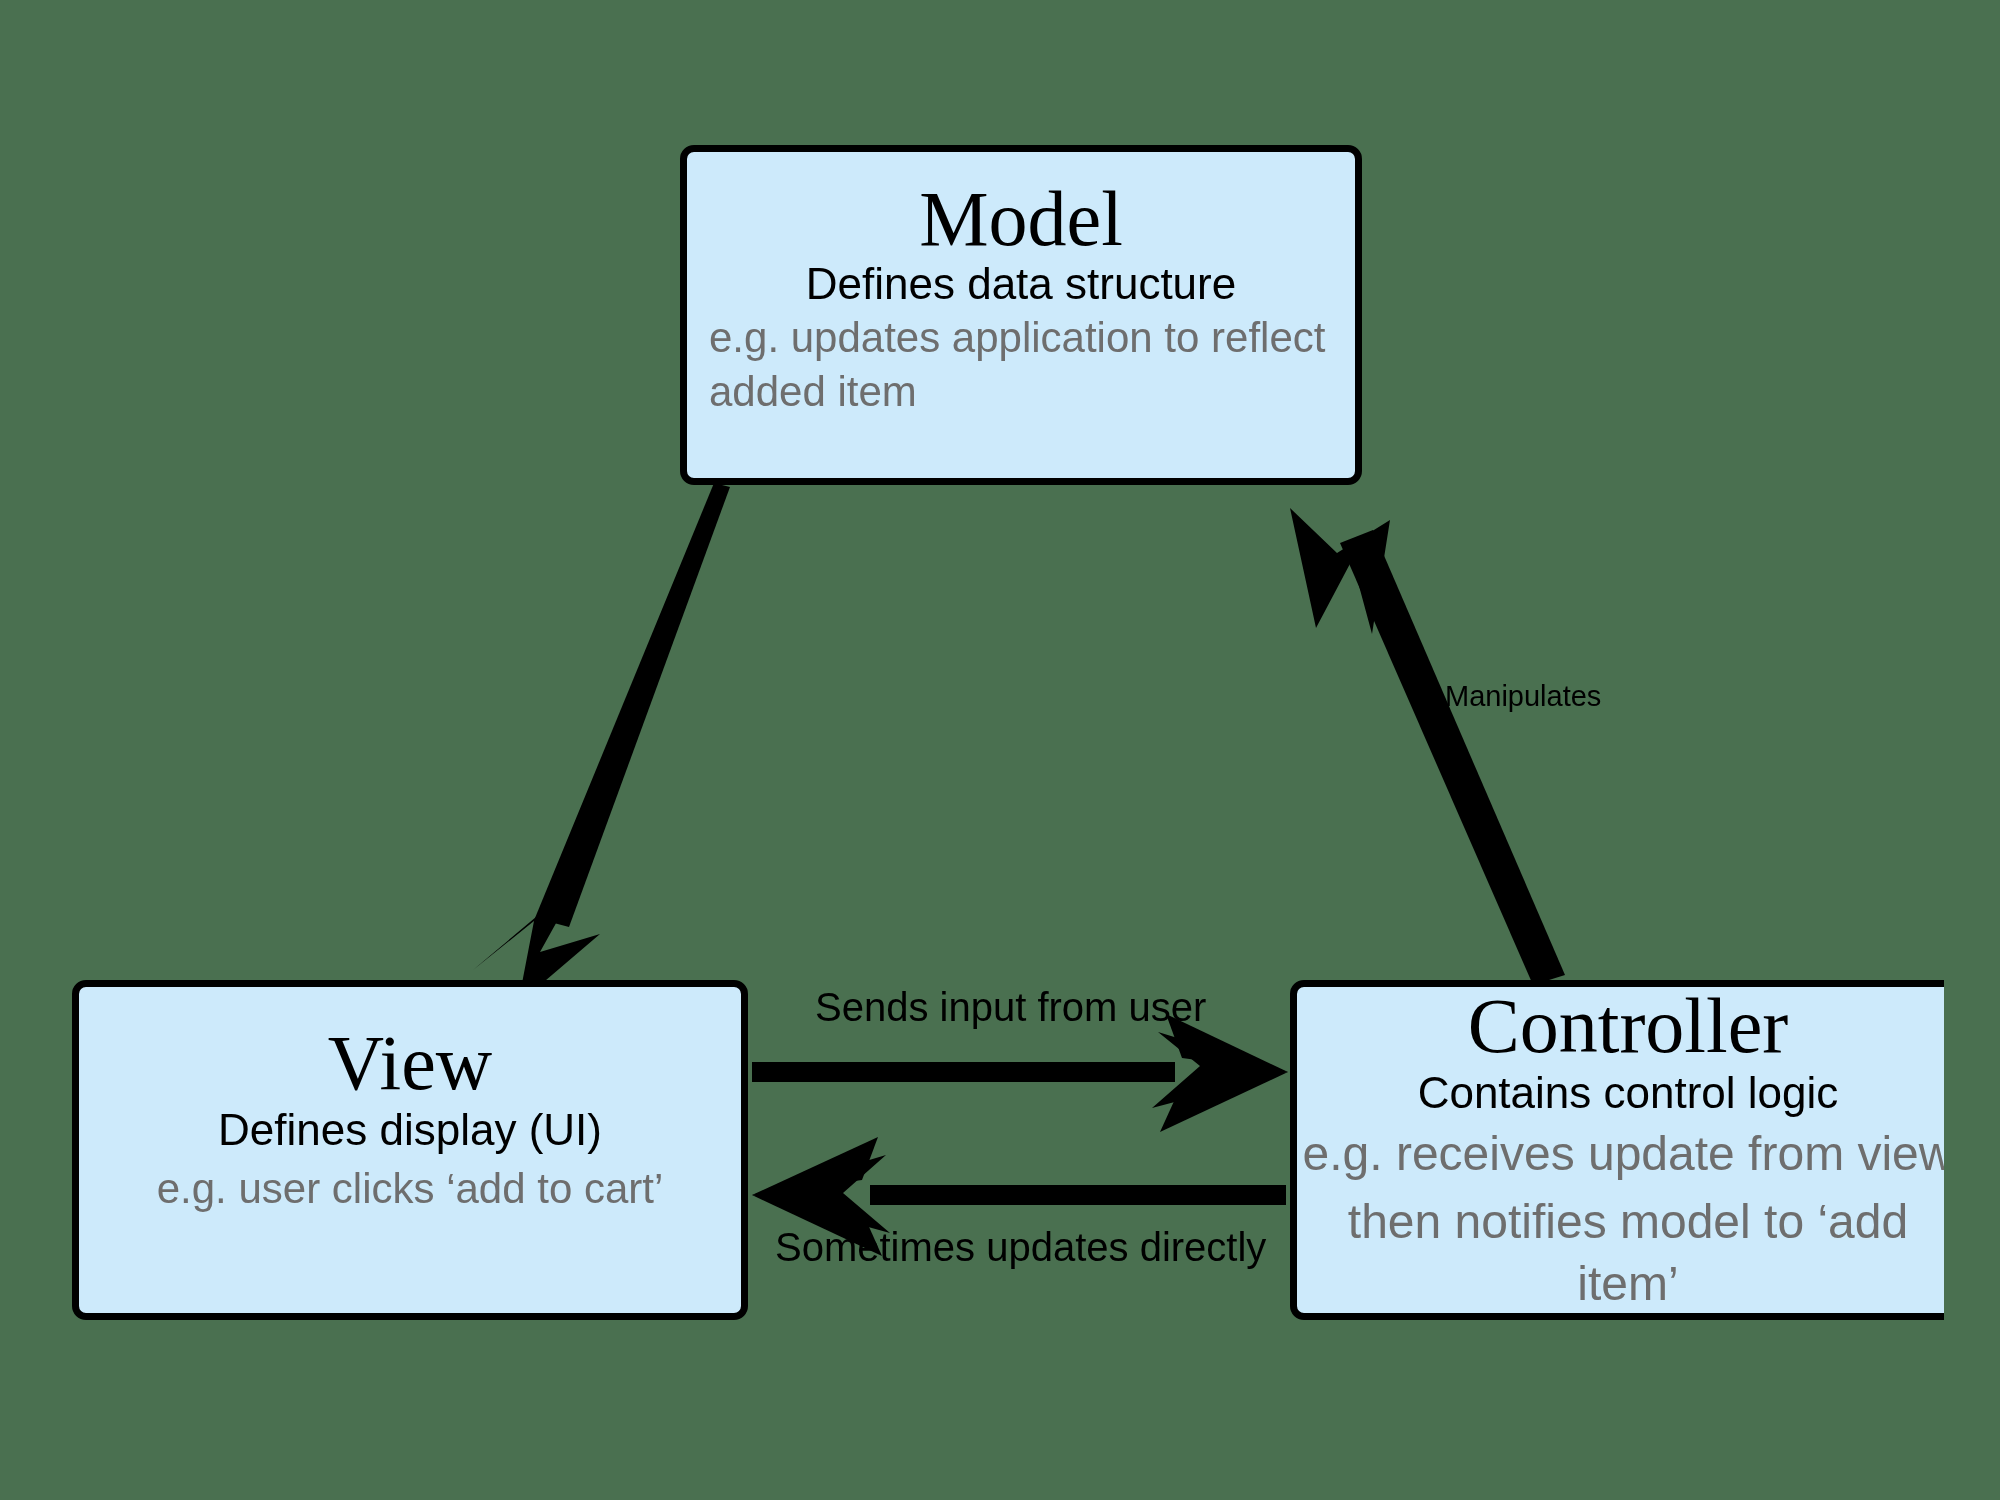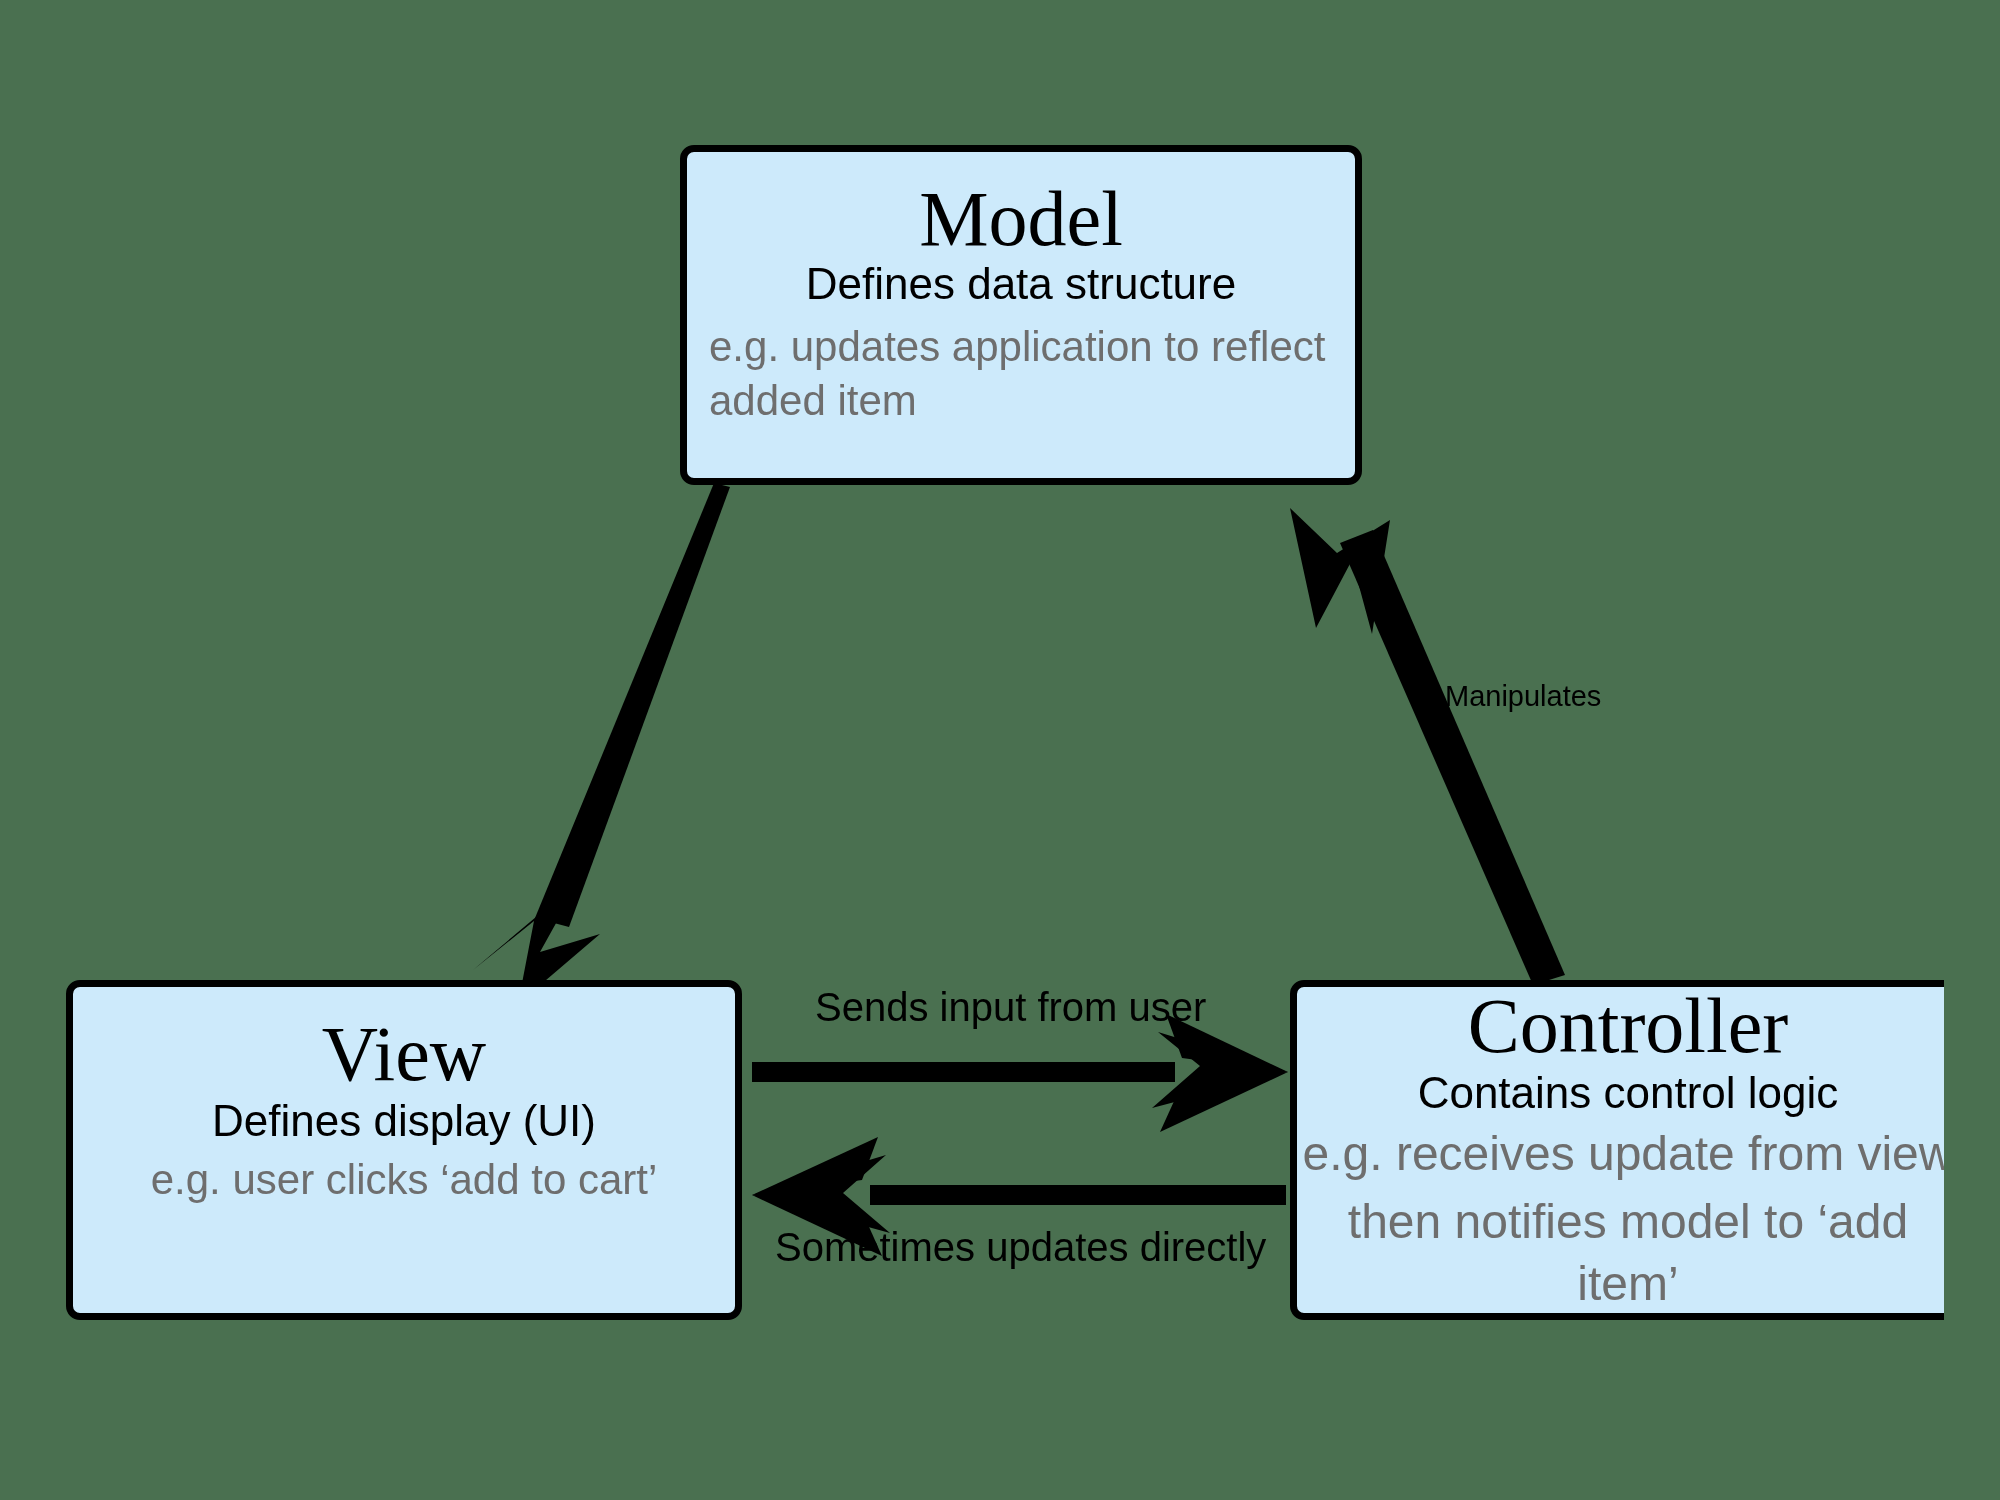--- a/index.html
+++ b/index.html
@@ -61,34 +61,34 @@
     left: 680px;
     top: 145px;
     width: 682px;
     height: 340px;
     padding-top: 28px;
   }
   #node-model .node-title { font-size: 78px; }
   #node-model .node-sub   { font-size: 44px; margin-top: 2px; }
   #node-model .node-eg {
     font-size: 42px;
-    margin-top: 12px;
+    margin-top: 3px;
     align-self: flex-start;
     padding-left: 22px;
     padding-right: 10px;
     text-align: left;
   }
 
   
   #node-view {
-    left: 66px;
+    left: 72px;
     top: 980px;
     width: 676px;
     height: 340px;
-    padding-top: 28px;
+    padding-top: 37px;
   }
   #node-view .node-title { font-size: 78px; }
   #node-view .node-sub   { font-size: 44px; margin-top: 4px; }
   #node-view .node-eg    { font-size: 42px; margin-top: 8px; text-align: center; }
 
   
   #node-controller {
     left: 1290px;
     top: 980px;
     width: 676px;

